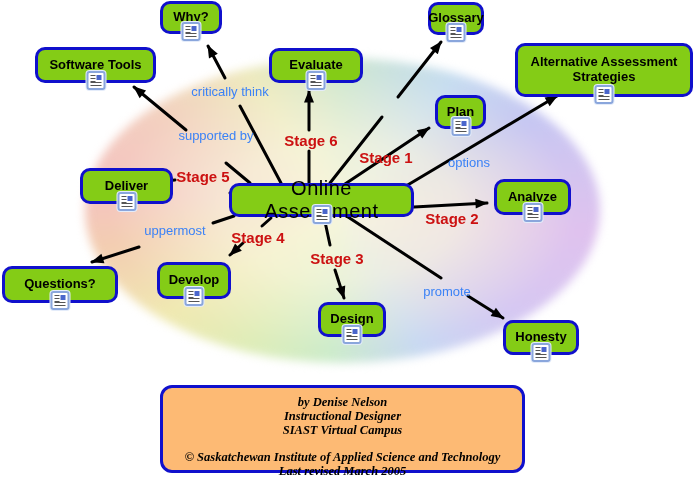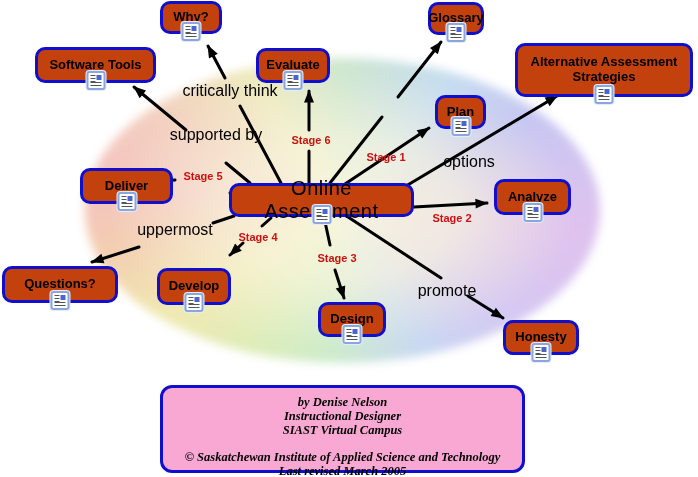--- a/index.html
+++ b/index.html
@@ -14,48 +14,48 @@
       conic-gradient(from 0deg,
         #cfe7d0 0deg,#c7ddf0 40deg,#c7c7f2 65deg,#dfc2ee 95deg,#d6c8f2 120deg,
         #c9d9f2 150deg,#cdeccb 185deg,#dfedb9 215deg,#f0e9b2 240deg,#f3cdb2 262deg,
         #f4c3c0 275deg,#f3cfc0 295deg,#eeeabf 325deg,#cfe7d0 360deg);
     filter:blur(5px);
   }
   svg.arrows{position:absolute;left:0;top:0;}
   svg.arrows line{stroke:#000;stroke-width:3;stroke-linecap:round;}
   .node{
     position:absolute;display:flex;align-items:center;justify-content:center;
-    background:#c2410c;border:3px solid #1010cc;border-radius:10px;box-sizing:border-box;
+    background:#84cc16;border:3px solid #1010cc;border-radius:10px;box-sizing:border-box;
     text-align:center;
   }
   .node-label{font-size:13px;font-weight:bold;color:#000;line-height:1.15;padding:0 2px;}
   .node.center .node-label{font-size:20px;font-weight:normal;letter-spacing:0.5px;}
   .note-icon{
     position:absolute;left:50%;bottom:-10px;transform:translateX(-50%);
     width:15px;height:15px;background:#fff;border:2px solid #8aa6dc;border-radius:3px;
     box-shadow:0 0 0 1px #e4ecfa;
   }
   .note-icon::before{
     content:"";position:absolute;left:2px;top:2px;right:2px;bottom:2px;
     background:
       linear-gradient(#4a66cc,#4a66cc) right 0 top 0/5px 5px,
       repeating-linear-gradient(#555 0 1px, transparent 1px 3px) left 0 top 0/5px 8px,
       repeating-linear-gradient(#555 0 1px, transparent 1px 3px) left 0 bottom 0/100% 4px;
     background-repeat:no-repeat;
   }
   .edge-label{
     position:absolute;transform:translate(-50%,-50%);
-    font-size:16px;color:#000000;white-space:nowrap;
+    font-size:13px;color:#3b82f6;white-space:nowrap;
   }
   .stage{
-    font-weight:bold;color:#cc1111;font-size:11px;
+    font-weight:bold;color:#cc1111;font-size:15px;
   }
   .footer{
     position:absolute;left:160px;top:385px;width:365px;height:88px;box-sizing:border-box;
-    background:#f9a8d4;border:3px solid #1010cc;border-radius:12px;
+    background:#fdba74;border:3px solid #1010cc;border-radius:12px;
     font-family:"Liberation Serif","DejaVu Serif",serif;
     font-weight:bold;font-style:italic;font-size:12.5px;color:#000;
     text-align:center;padding-top:7px;line-height:14px;
   }
   .footer .gap{height:13px;}
 </style>
 </head>
 <body>
 
 <div class="canvas">
@@ -119,21 +119,21 @@
   <div class="node" style="left:160px;top:1px;width:62px;height:33px;">
     <span class="node-label">Why?</span>
     <span class="note-icon"></span>
   </div>
 
   <div class="node" style="left:35px;top:47px;width:121px;height:36px;">
     <span class="node-label">Software Tools</span>
     <span class="note-icon"></span>
   </div>
 
-  <div class="node" style="left:256px;top:48px;width:74px;height:35px;">
+  <div class="node" style="left:269px;top:48px;width:94px;height:35px;">
     <span class="node-label">Evaluate</span>
     <span class="note-icon"></span>
   </div>
 
   <div class="node" style="left:428px;top:2px;width:56px;height:33px;">
     <span class="node-label">Glossary</span>
     <span class="note-icon"></span>
   </div>
 
   <div class="node" style="left:515px;top:43px;width:178px;height:54px;">
@@ -159,21 +159,21 @@
   <div class="node" style="left:494px;top:179px;width:77px;height:36px;">
     <span class="node-label">Analyze</span>
     <span class="note-icon"></span>
   </div>
 
   <div class="node" style="left:2px;top:266px;width:116px;height:37px;">
     <span class="node-label">Questions?</span>
     <span class="note-icon"></span>
   </div>
 
-  <div class="node" style="left:157px;top:268px;width:74px;height:37px;">
+  <div class="node" style="left:157px;top:262px;width:74px;height:37px;">
     <span class="node-label">Develop</span>
     <span class="note-icon"></span>
   </div>
 
   <div class="node" style="left:318px;top:302px;width:68px;height:35px;">
     <span class="node-label">Design</span>
     <span class="note-icon"></span>
   </div>
 
   <div class="node" style="left:503px;top:320px;width:76px;height:35px;">

